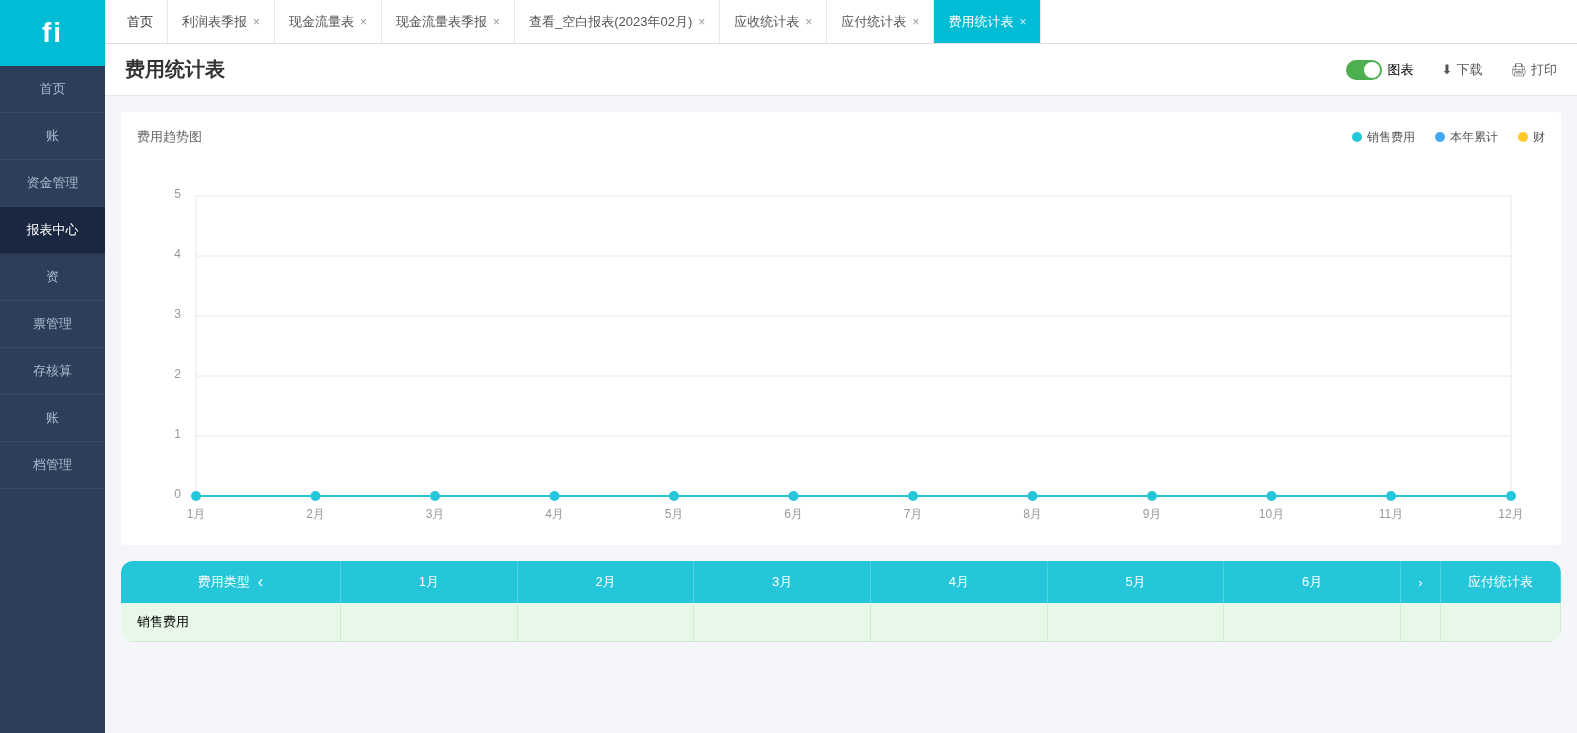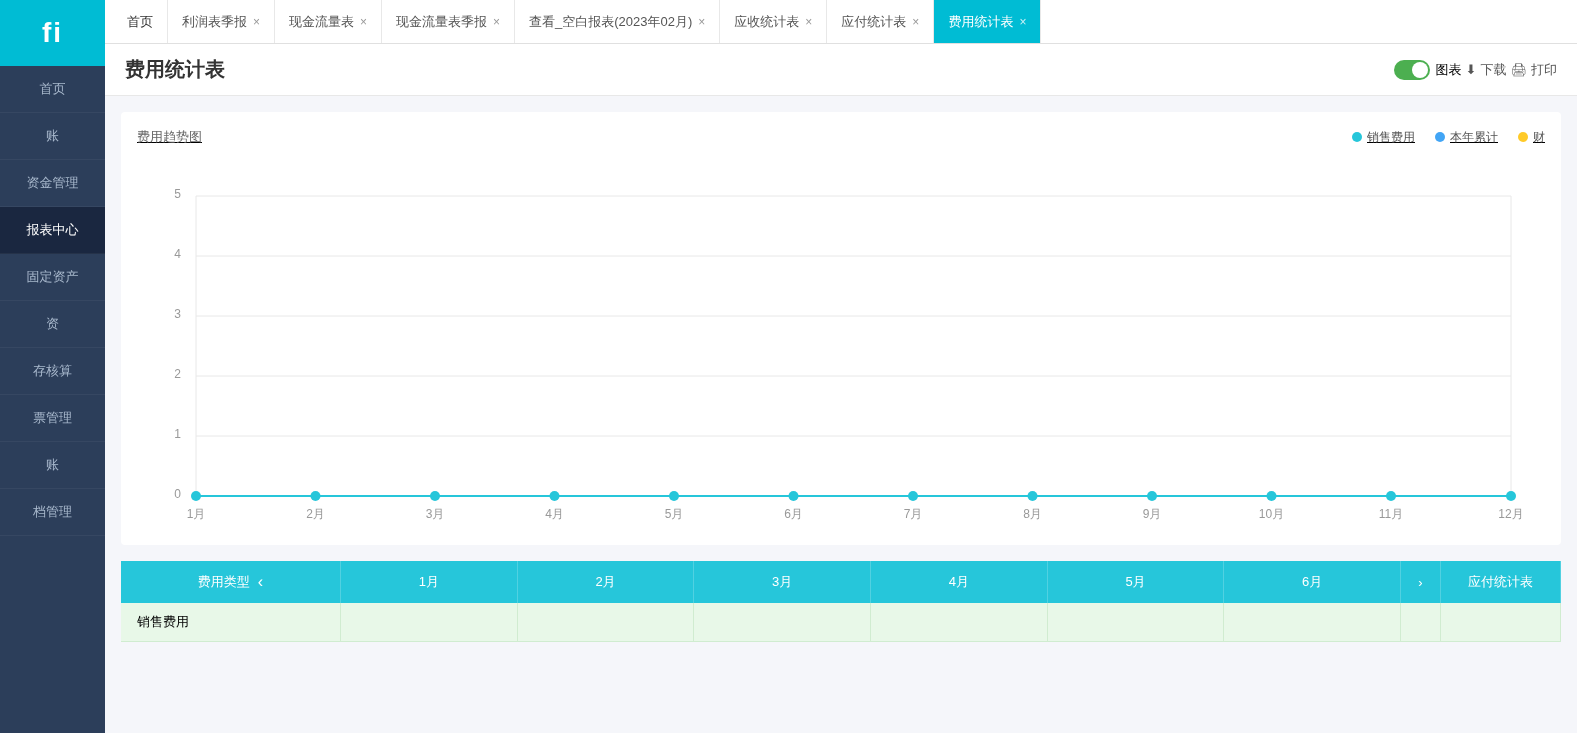--- a/index.html
+++ b/index.html
@@ -88,21 +88,21 @@
       flex-shrink: 0;
     }
     .page-title {
       font-size: 20px;
       font-weight: bold;
       color: #333;
     }
     .header-actions {
       display: flex;
       align-items: center;
-      gap: 4px;
+      gap: 28px;
     }
     .toggle-wrap {
       display: flex;
       align-items: center;
       gap: 6px;
     }
     .toggle {
       width: 36px;
       height: 20px;
       background: #4caf50;
@@ -136,21 +136,20 @@
       background: #f5f6fa;
       padding: 16px;
     }
 
     
     .chart-card {
       background: #fff;
       border-radius: 4px;
       padding: 16px;
       margin-bottom: 16px;
-      text-decoration: underline;
     }
     .chart-header {
       display: flex;
       align-items: center;
       justify-content: space-between;
       margin-bottom: 10px;
     }
     .chart-title {
       font-size: 13px;
       color: #666;
@@ -175,21 +174,21 @@
 
     
     .chart-area {
       width: 100%;
       height: 370px;
     }
 
     
     .table-section {
       background: #fff;
-      border-radius: 0;
+      border-radius: 12px;
       overflow: hidden;
     }
     .table-header {
       display: grid;
       grid-template-columns: 220px 1fr 1fr 1fr 1fr 1fr 1fr 40px 120px;
       background: #26c6da;
       color: white;
       font-size: 13px;
     }
     .th-cell {
@@ -229,24 +228,23 @@
   </style>
 </head>
 <body>
 
 <div class="sidebar">
   <div class="sidebar-logo">fi</div>
   <div class="sidebar-item">首页</div>
   <div class="sidebar-item">账</div>
   <div class="sidebar-item">资金管理</div>
   <div class="sidebar-item active">报表中心</div>
-  <div class="sidebar-item">固定资产</div>
   <div class="sidebar-item">资</div>
+  <div class="sidebar-item">票管理</div>
   <div class="sidebar-item">存核算</div>
-  <div class="sidebar-item">票管理</div>
   <div class="sidebar-item">账</div>
   <div class="sidebar-item">档管理</div>
 </div>
 
 <div class="main">
 
   <div class="tab-bar">
     <div class="tab home">首页</div>
     <div class="tab">
       <span>利润表季报</span>

